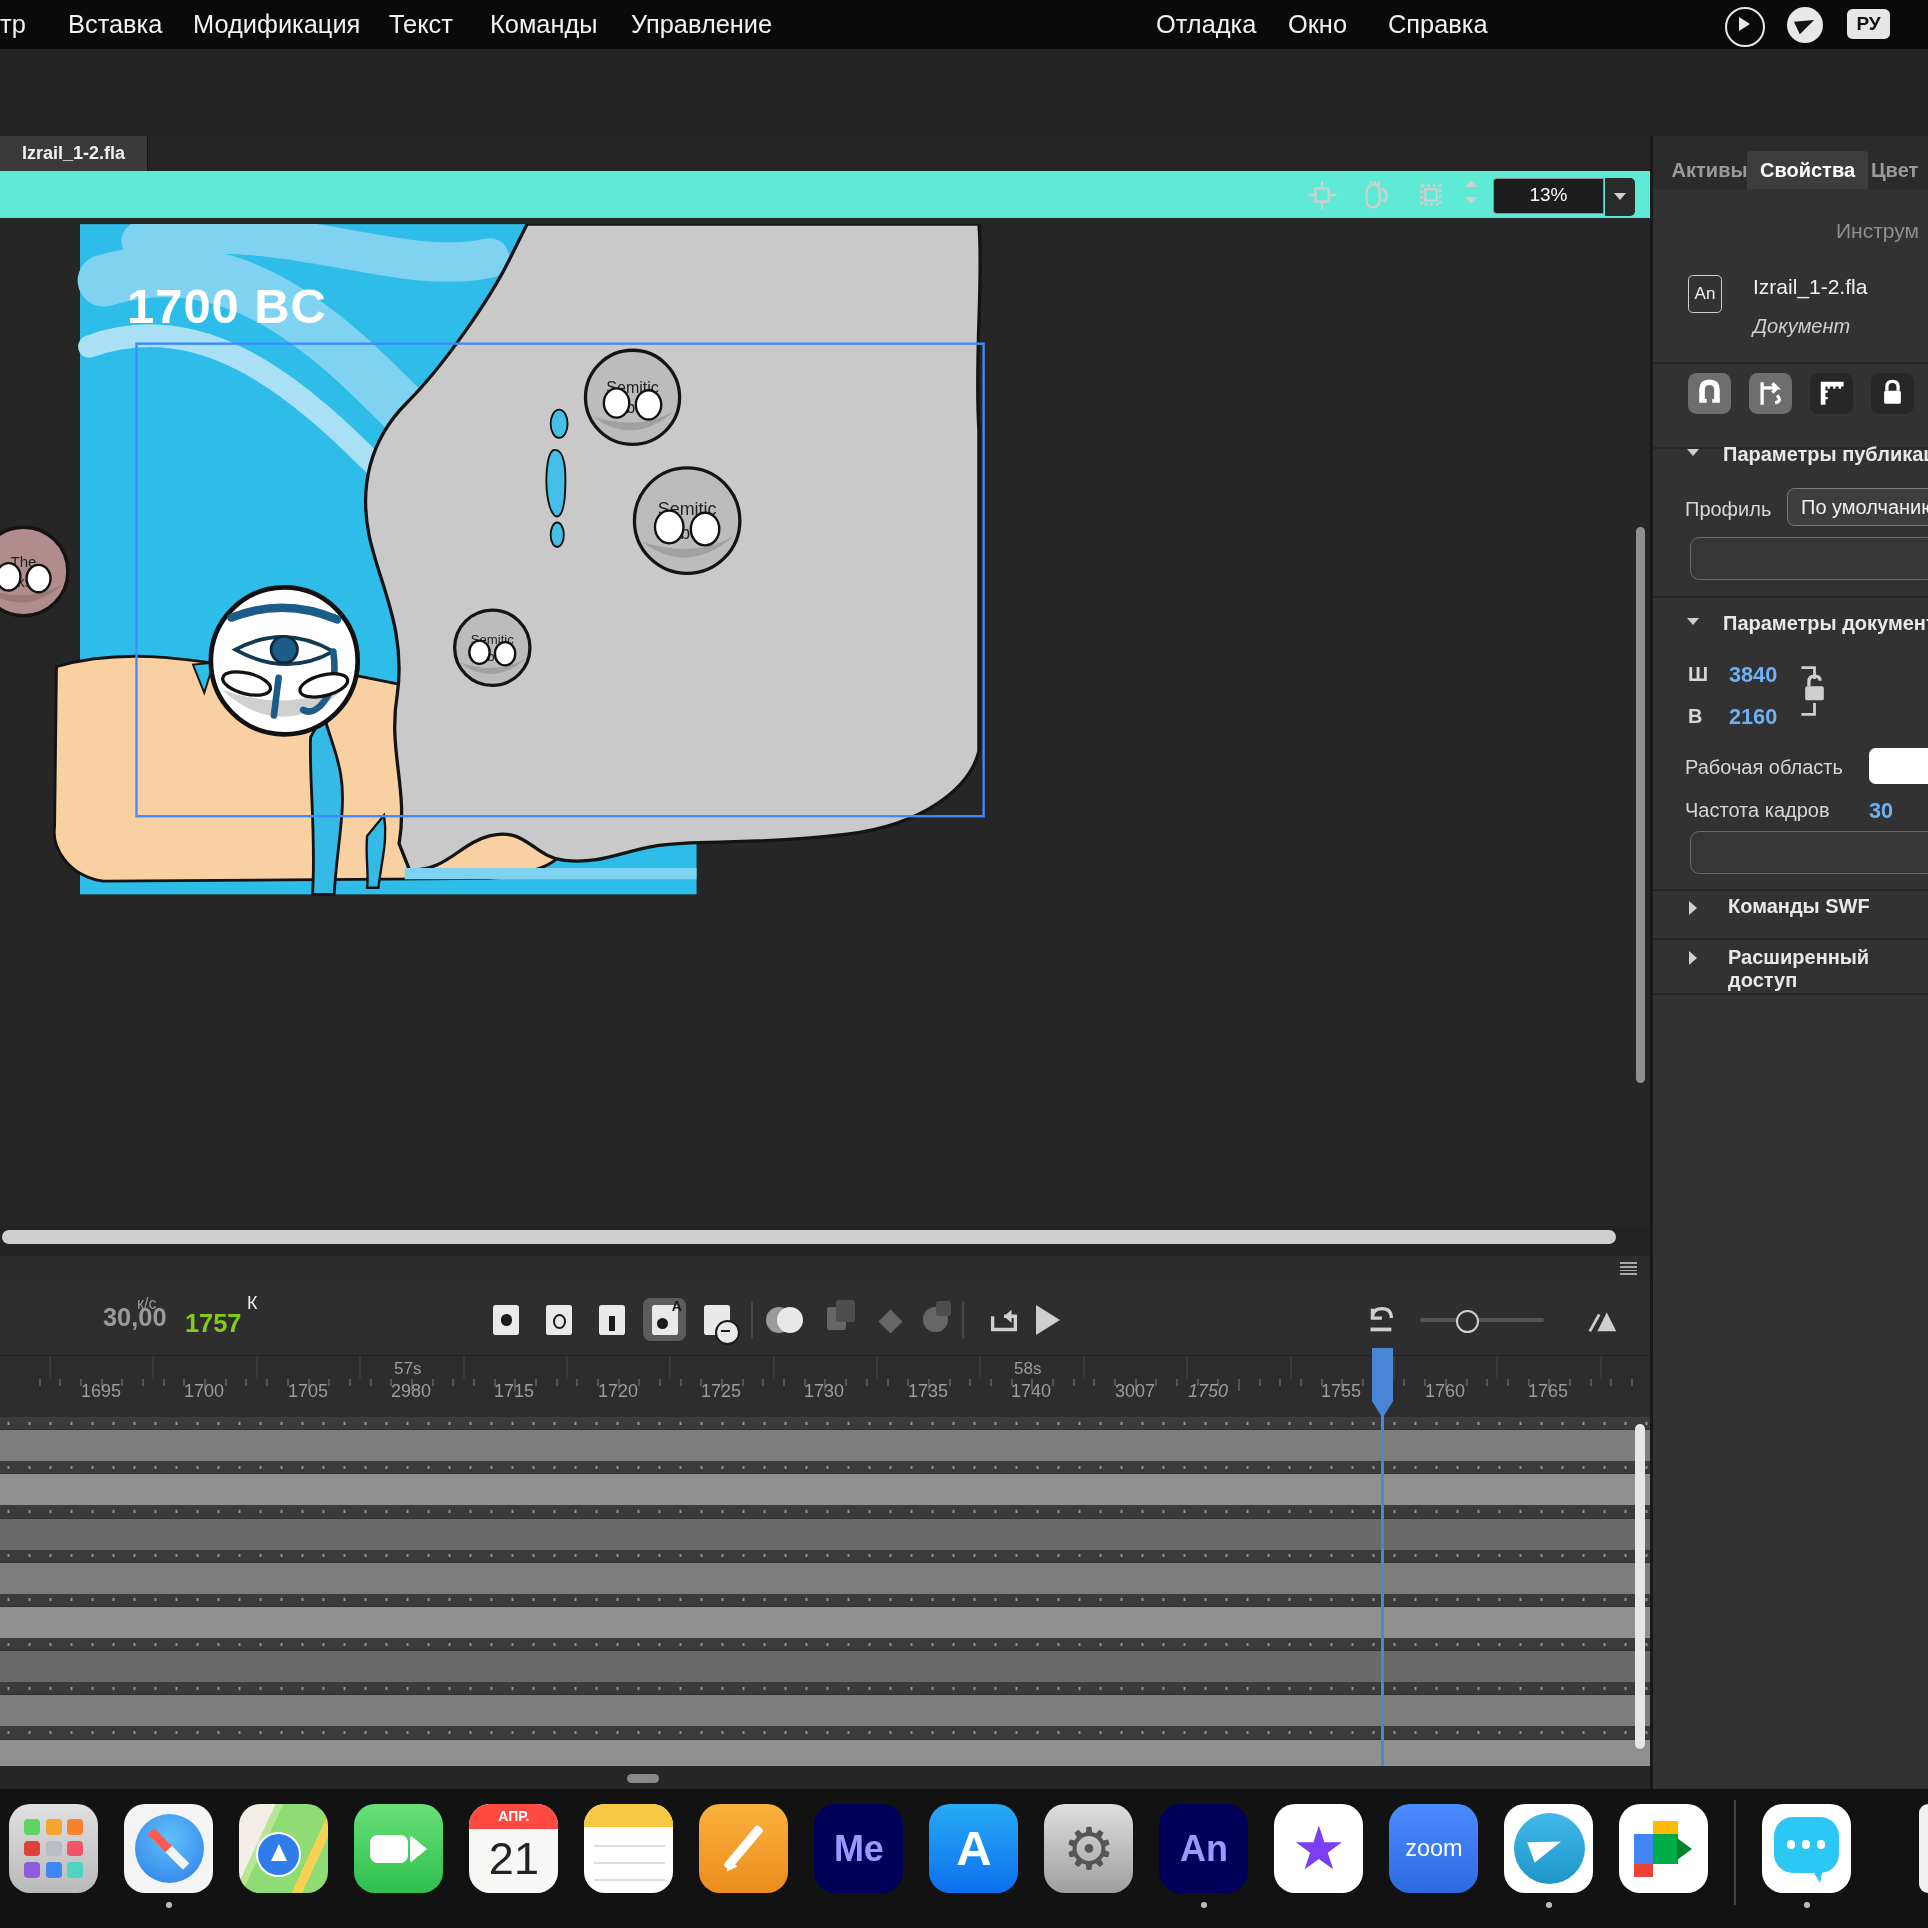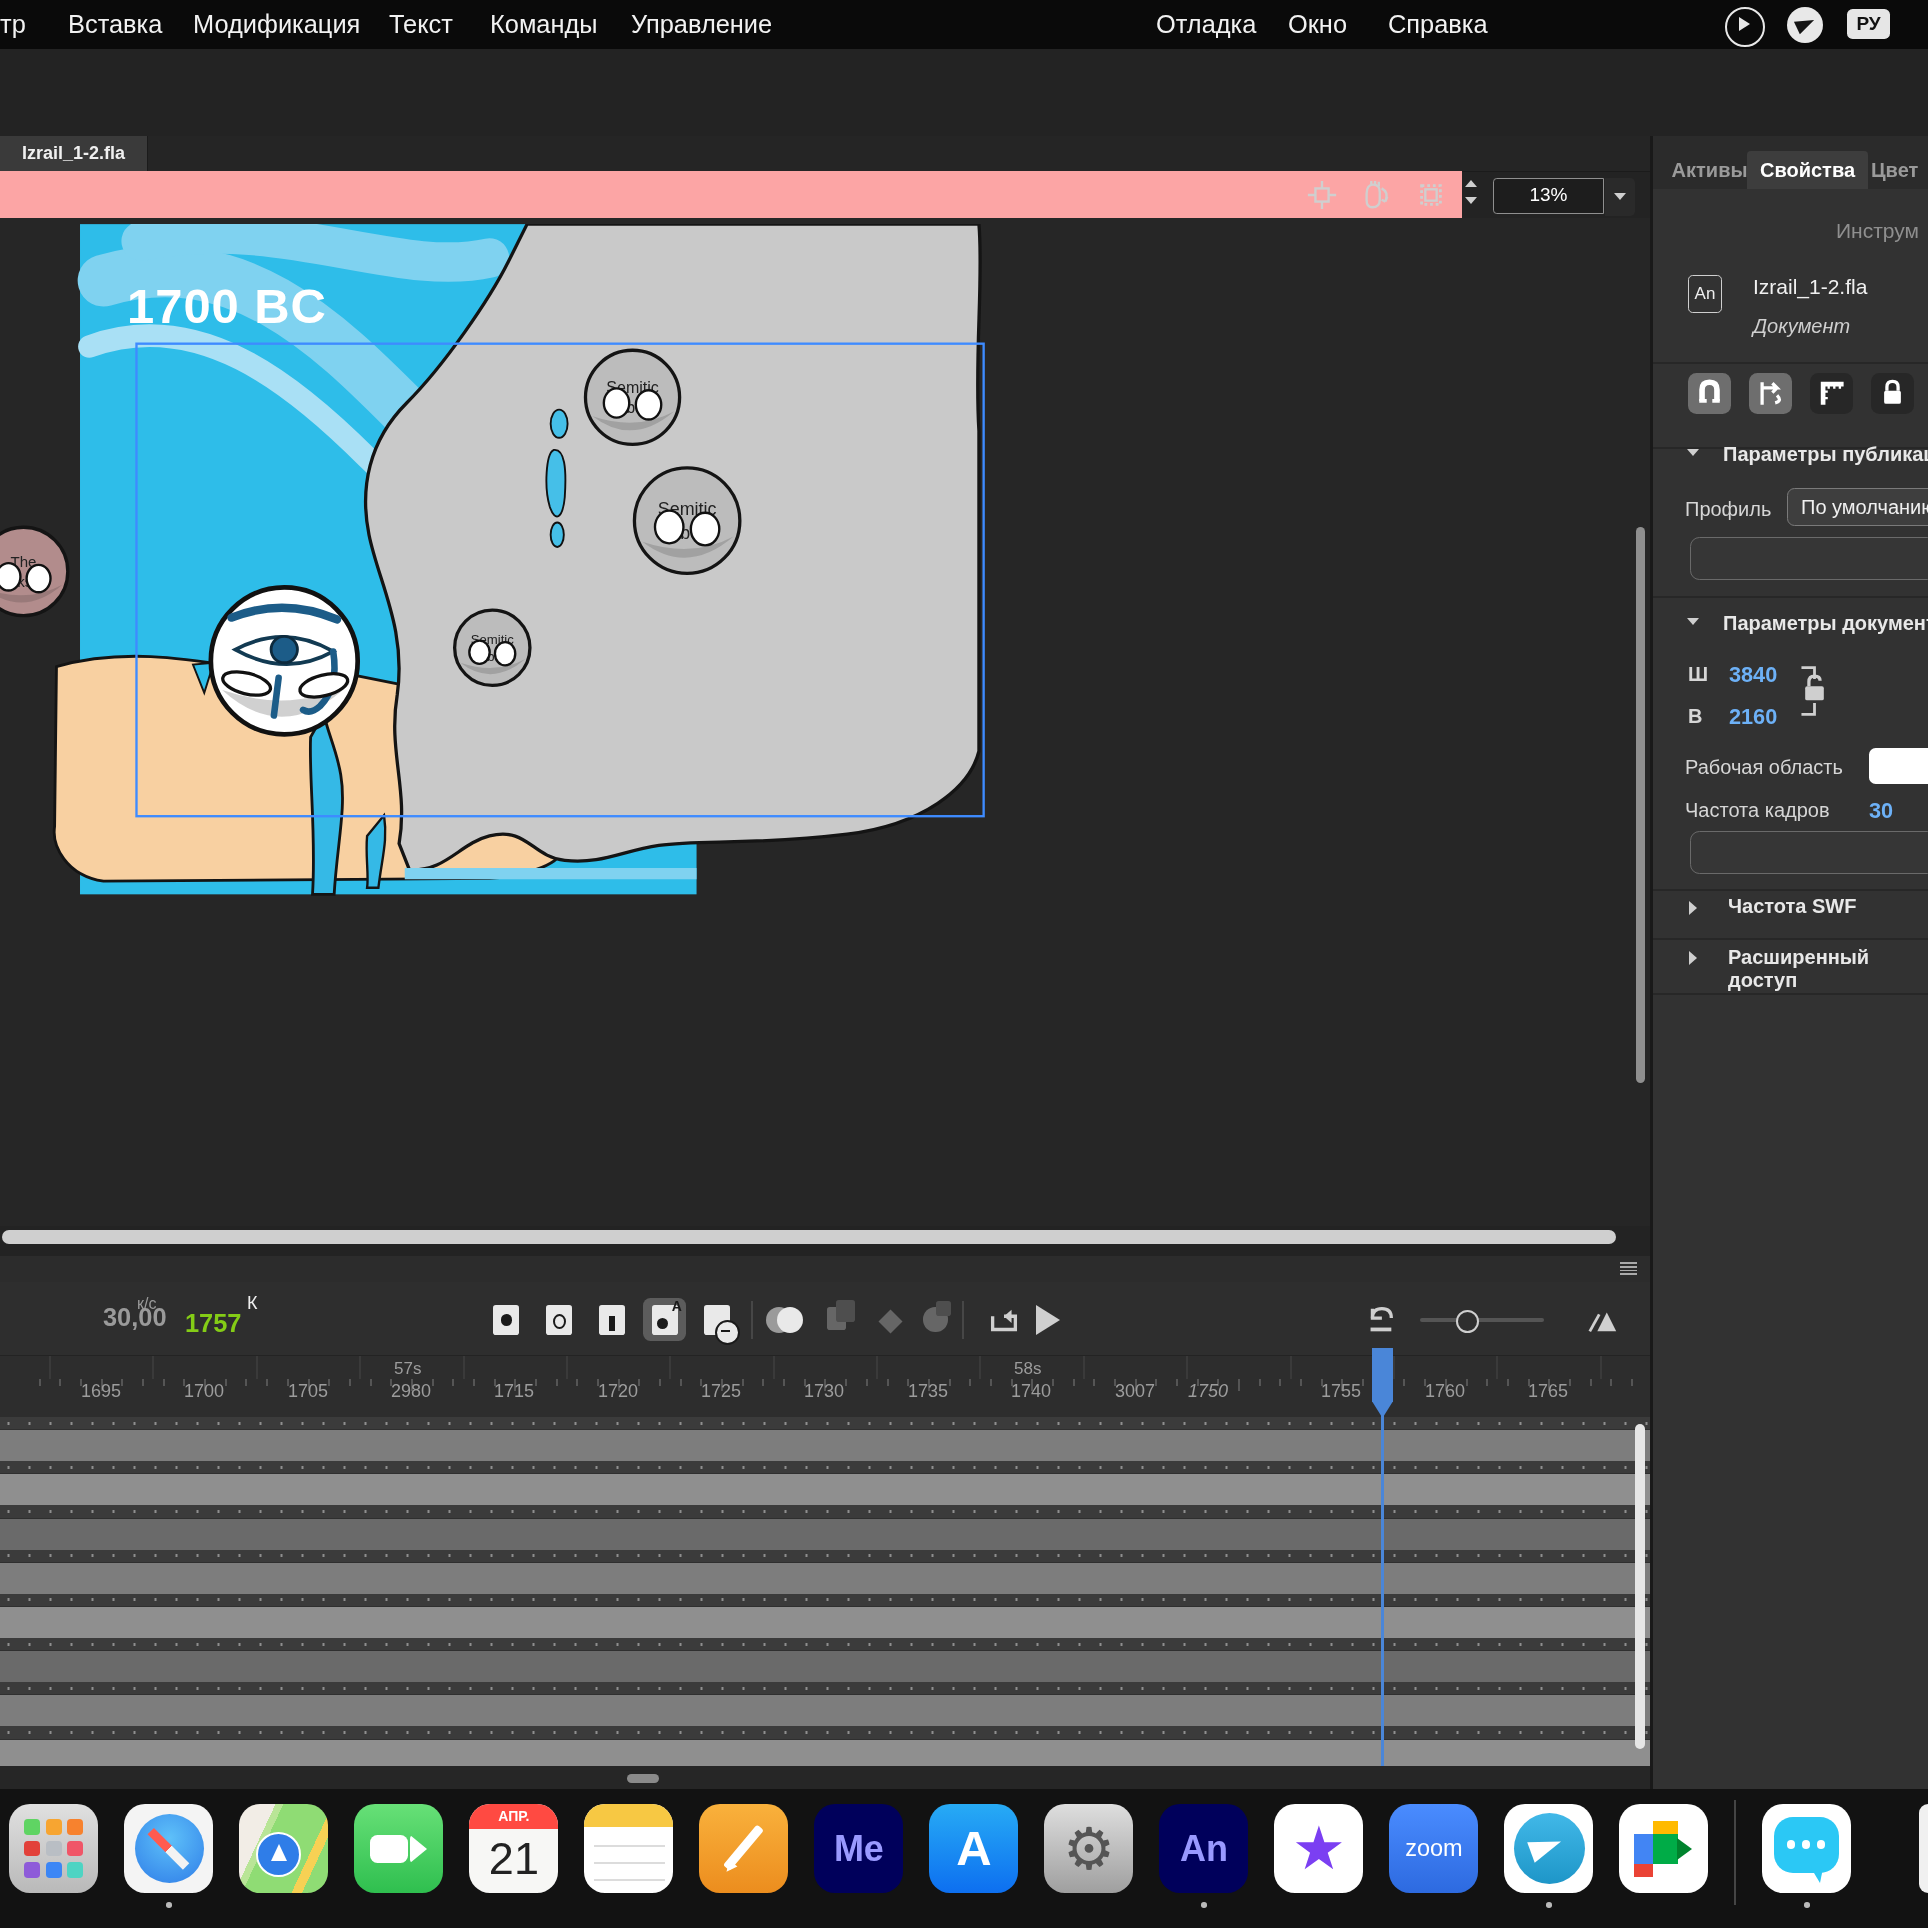--- a/index.html
+++ b/index.html
@@ -11,21 +11,21 @@
   .mcircle{position:absolute;top:6.6px;width:36px;height:36px;border-radius:50%;}
   #lang-badge{position:absolute;top:9.4px;left:1847px;width:43px;height:30px;background:#e6e6e6;border-radius:5.6px;
     color:#111;font-weight:bold;font-size:19px;text-align:center;line-height:30px;}
   
   #chrome-gap{left:0;top:49px;width:1928px;height:87px;background:#232323;}
   
   #tabbar{left:0;top:136px;width:1650px;height:35px;background:#252525;border-bottom:0.9px solid #1b1b1b;}
   #doc-tab{position:absolute;left:0;top:0;width:147px;height:35px;background:#3a3a3a;border-right:0.9px solid #1b1b1b;
     color:#f0f0f0;font-weight:bold;font-size:18px;text-align:center;line-height:35px;}
   
-  #stage-toolbar{left:0;top:171px;width:1462px;height:47px;background:#fca5a5;}
+  #stage-toolbar{left:0;top:171px;width:1650px;height:47px;background:#5eead4;}
   .sticon{position:absolute;top:7.5px;}
   #zoom-box{position:absolute;left:1493px;top:6.6px;width:109px;height:34px;background:#1d1d1d;
     border:1.9px solid #8f8f8f;border-radius:3.8px 0 0 3.8px;color:#fff;font-size:19px;text-align:center;line-height:32px;}
   #zoom-dd{position:absolute;left:1605px;top:6.6px;width:30px;height:38px;background:#2a2a2a;border-radius:0 4.7px 4.7px 0;}
   .chev{width:0;height:0;border-left:6.6px solid transparent;border-right:6.6px solid transparent;}
   .chev.down{border-top:7.5px solid #cfcfcf;}
   .chev.up{border-bottom:7.5px solid #cfcfcf;}
   
   #pasteboard{left:0;top:218px;width:1650px;height:1008px;background:#262626;overflow:hidden;}
   #canvas-hscroll{left:1.9px;top:1230px;width:1614px;height:14px;background:#cfcfcf;border-radius:7.5px;}
@@ -552,21 +552,21 @@
   <div class="abs rlabel" style="left:32px;top:620px;">Рабочая область</div>
   <div class="abs" style="left:216px;top:612px;width:66px;height:36px;background:#ffffff;border-radius:6.6px;"></div>
   <div class="abs rlabel" style="left:32px;top:663px;">Частота кадров</div>
   <div class="abs rvalue" style="left:216px;top:662px;">30</div>
   <div class="outline-btn" style="left:37px;top:695px;"></div>
   <div class="rdivider" style="top:753px;"></div>
 
   <div class="abs" style="left:36px;top:765px;">
     <div class="chev-r"></div>
   </div>
-  <div class="abs rsec-title" style="left:75px;top:759px;">Частота SWF</div>
+  <div class="abs rsec-title" style="left:75px;top:759px;">Команды SWF</div>
   <div class="rdivider" style="top:802px;"></div>
   <div class="abs" style="left:36px;top:815px;">
     <div class="chev-r"></div>
   </div>
   <div class="abs rsec-title" style="left:75px;top:810px;">Расширенный доступ</div>
   <div class="rdivider" style="top:857px;"></div>
 </div>
 
 <div class="abs" id="dock">
   <div id="dock-row">

